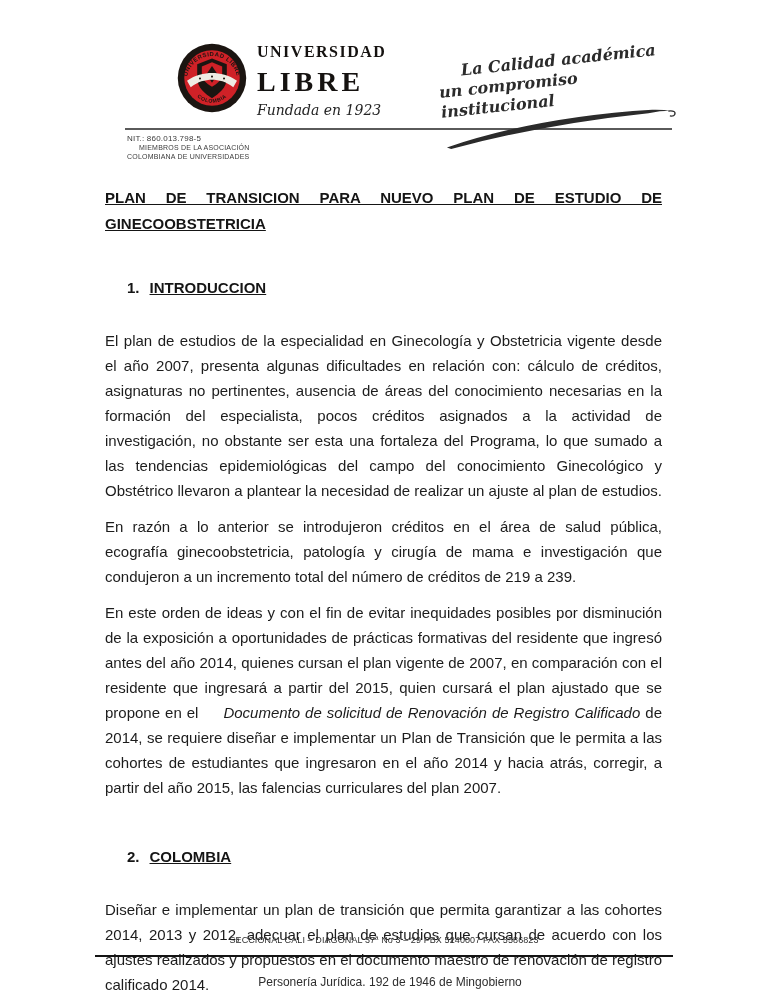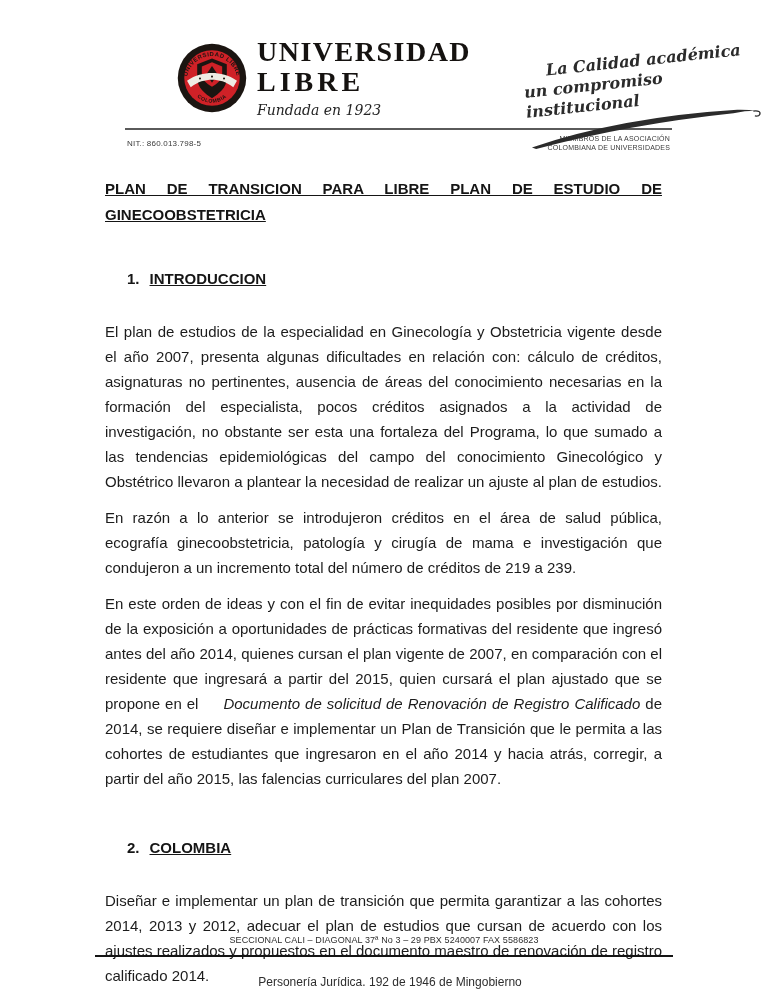--- a/index.html
+++ b/index.html
@@ -23,21 +23,21 @@
     padding-left: 175px;
     height: 82px;
   }
   .emblem { width: 74px; height: 74px; flex: 0 0 auto; margin-top: 1px; }
   .seal-text { fill: #1b1511; font-family: "Liberation Sans", sans-serif; font-weight: bold; letter-spacing: 0.6px; }
 
   .wordmark { margin-left: 8px; flex: 0 0 auto; }
   .wm-uni {
     font-family: "Liberation Serif", serif;
     font-weight: bold;
-    font-size: 28px;
+    font-size: 16px;
     letter-spacing: 1.5px;
     color: #151210;
     line-height: 24px;
   }
   .wm-libre {
     font-family: "Liberation Serif", serif;
     font-weight: bold;
     font-size: 28px;
     letter-spacing: 4px;
     color: #151210;
@@ -68,22 +68,23 @@
   .slogan-l2 { padding-left: 2px; }
   .swoosh { display: block; margin-top: 2px; margin-left: 2px; }
 
   .header-rule {
     margin: 6px 96px 0 125px;
     border-top: 2px solid #5a5a5a;
   }
   .header-sub {
     display: flex;
     justify-content: space-between;
-    align-items: center;
+    align-items: flex-start;
     margin: 4px 98px 0 127px;
+    flex-direction: column;
   }
   .nit { font-size: 8px; color: #3a3a3a; letter-spacing: 0.2px; }
   .members { text-align: right; font-size: 7px; color: #3a3a3a; line-height: 9px; letter-spacing: 0.2px; }
 
   
   .doc-body { margin: 24px 106px 0 105px; }
   .doc-title {
     font-size: 15px;
     font-weight: bold;
     line-height: 26px;
@@ -181,21 +182,21 @@
       <span class="members">
         <span>MIEMBROS DE LA ASOCIACIÓN</span><br>
         <span>COLOMBIANA DE UNIVERSIDADES</span>
       </span>
     </div>
   </div>
 
   <div class="doc-body">
 
     <div class="doc-title">
-      <span class="title-l1">PLAN DE TRANSICION PARA LIBRE PLAN DE ESTUDIO DE</span>
+      <span class="title-l1">PLAN DE TRANSICION PARA NUEVO PLAN DE ESTUDIO DE</span>
       <span class="title-l2">GINECOOBSTETRICIA</span>
     </div>
 
     <div class="section-heading">
       <span class="sec-num">1.</span><span class="sec-label">INTRODUCCION</span>
     </div>
 
     <p class="para"><span>El plan de estudios de la especialidad en Ginecología y Obstetricia vigente desde el año 2007, </span><span class="bold-inline">presenta algunas dificultades</span><span> en relación con: cálculo de créditos, asignaturas no pertinentes, ausencia de áreas del conocimiento necesarias en la formación del especialista, pocos créditos asignados a la actividad de investigación, no obstante ser esta una fortaleza del Programa, lo que sumado a las tendencias epidemiológicas del campo del conocimiento Ginecológico y Obstétrico llevaron a plantear la necesidad de realizar un ajuste al plan de estudios.</span></p>
 
     <p class="para">En razón a lo anterior se introdujeron créditos en el área de salud pública, ecografía ginecoobstetricia, patología y cirugía de mama e investigación que condujeron a un incremento total del número de créditos de 219 a 239.</p>

